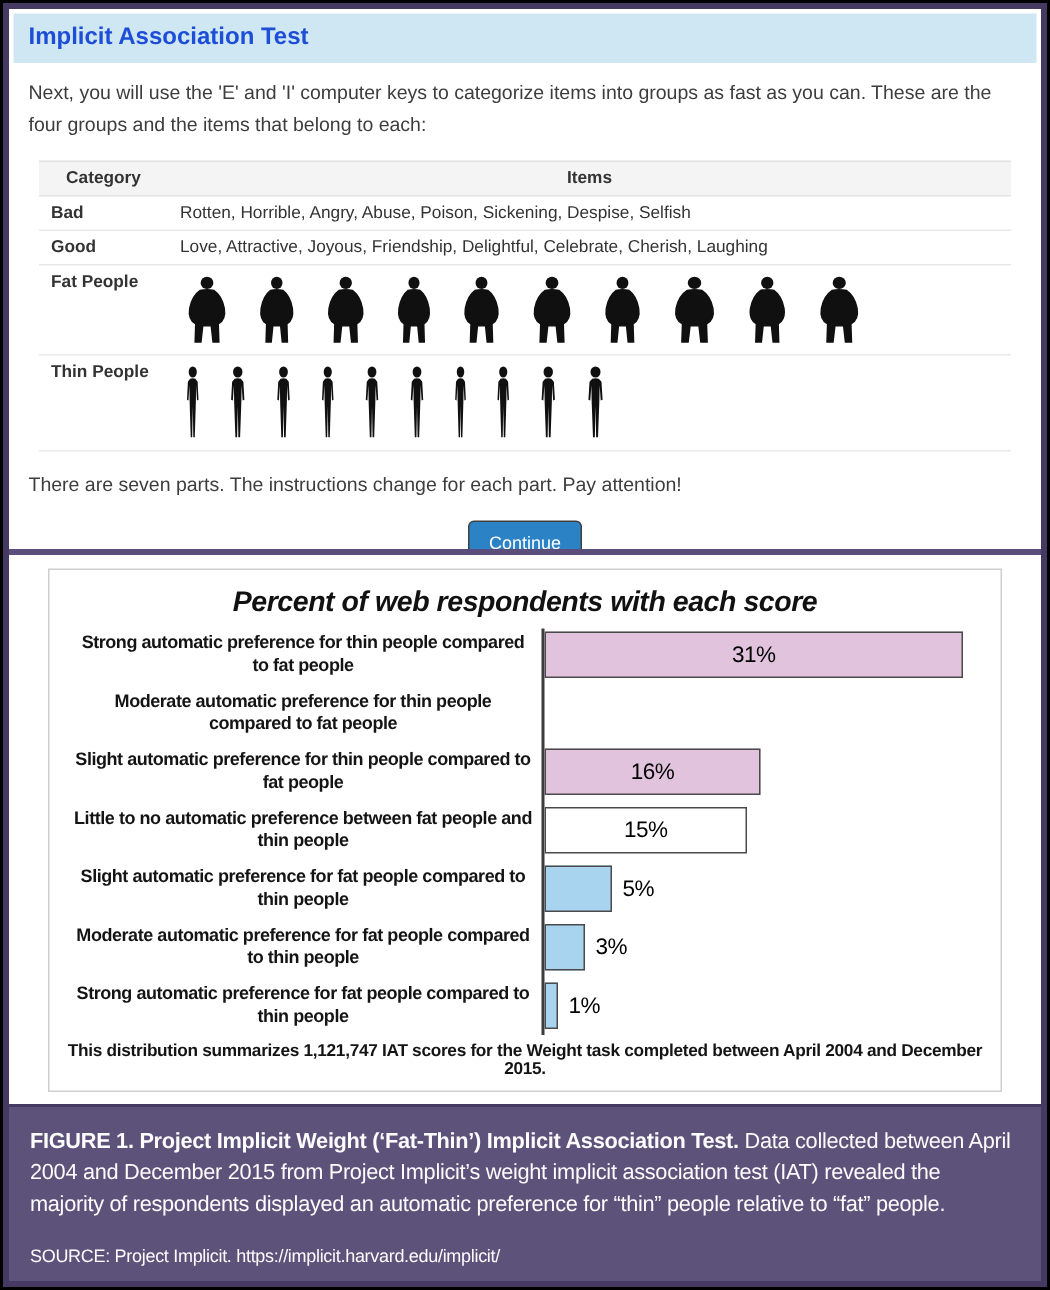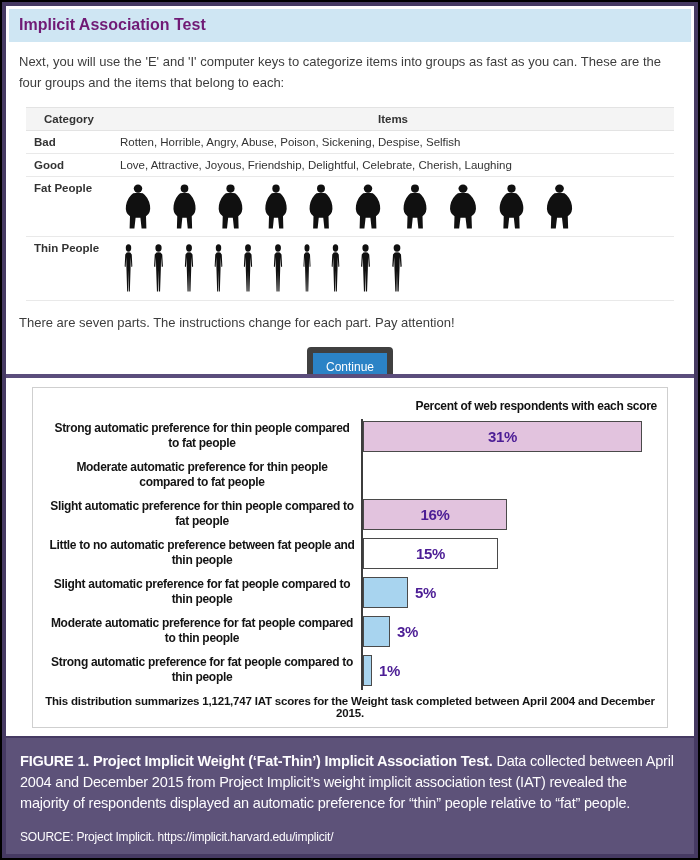--- a/index.html
+++ b/index.html
@@ -21,21 +21,21 @@
     display:flex; flex-direction:column;
     overflow:hidden;
     background:#fff;
   }
 
   
   .iat-screen { flex:1; background:#fff; overflow:hidden; display:flex; flex-direction:column; }
   .iat-header {
     margin:3px 3px 0 3px;
     background:#cfe6f3;
-    color:#701a75;
+    color:#1d4ed8;
     font-size:16px; font-weight:bold;
     padding:7px 12px 8px 10px;
   }
   .iat-intro {
     color:#3d3d3d; font-size:13px; line-height:1.6;
     padding:10px 16px 0 13px;
   }
   .iat-table {
     border-collapse:collapse;
     margin:13px 20px 0 20px;
@@ -52,52 +52,52 @@
     padding:5px 8px; border-bottom:1px solid #e9e9e9;
     background:#fff; vertical-align:middle;
   }
   .iat-table .cat { font-weight:bold; width:86px; vertical-align:top; }
   .sil-row { display:flex; align-items:flex-end; gap:16px; padding:2px 0 1px 2px; }
   .sil-row svg { display:block; fill:#101010; }
   .iat-parts { color:#3d3d3d; font-size:13px; padding:14px 16px 0 13px; }
   .continue-btn {
     display:block; margin:17px auto 0 auto;
     background:#2b83c6; color:#fff;
-    border:6px solid #404040; border-radius:4px;
+    border:1px solid #404040; border-radius:4px;
     font-family:"Liberation Sans", sans-serif;
     font-size:12px; padding:7px 13px; cursor:pointer;
   }
 
   .purple-divider { height:4px; background:#5b4d7c; flex:0 0 auto; }
 
   
   .chart-section { background:#fff; padding:9px 26px 8px 26px; flex:0 0 auto; }
   .chart-panel { border:1px solid #cfcfcf; padding:9px 10px 8px 10px; background:#fff; }
   .chart-title {
-    text-align:right; font-size:12px; font-weight:bold; color:#111;
-    letter-spacing:-0.3px; margin:2px 0 8px 0;
+    text-align:center; font-size:19px; font-weight:bold; color:#111;
+    letter-spacing:-0.3px; margin:2px 0 8px 0;font-style:italic;
   }
   .chart-rows { position:relative; padding-left:320px; }
   .chart-axis {
     position:absolute; left:318px; top:-2px; bottom:-4px;
     width:2px; background:#3c3c3c;
   }
   .crow { display:flex; align-items:center; height:31px; margin-bottom:8px; position:relative; }
   .crow:last-child { margin-bottom:0; }
   .clabel {
     position:absolute; right:calc(100% + 8px); width:306px;
     text-align:center; font-weight:bold; color:#141414;
     font-size:12px; line-height:1.25; letter-spacing:-0.3px;
   }
   .bar {
     height:31px; border:1.5px solid #4a4a4a;
     display:flex; align-items:center; justify-content:center;
     flex:0 0 auto;
   }
-  .val { font-weight:bold; font-size:15px; color:#4c1d95; letter-spacing:-0.3px; }
+  .val { font-weight:normal; font-size:15px; color:#000000; letter-spacing:-0.3px; }
   .val.outside { margin-left:7px; }
   .chart-note {
     text-align:center; font-weight:bold; color:#141414;
     font-size:11.5px; letter-spacing:-0.2px; margin-top:9px;
   }
 
   
   .caption {
     background:#5d5279; color:#fdfcfe;
     padding:13px 20px 10px 14px; flex:0 0 auto;

